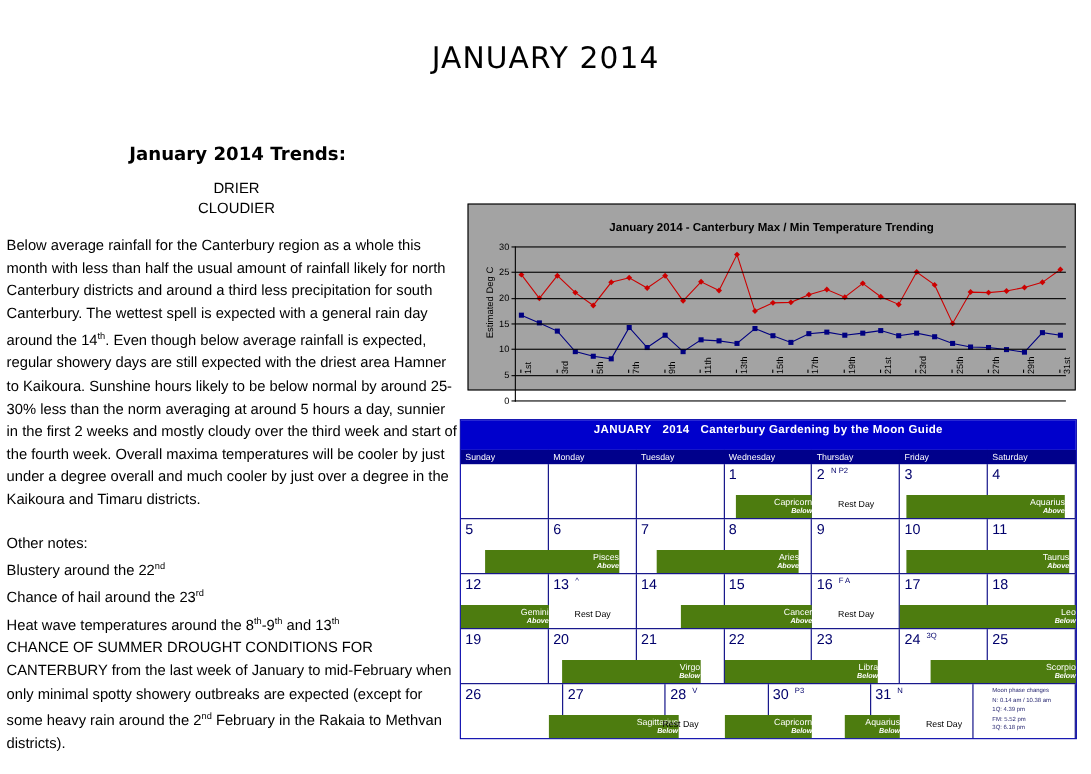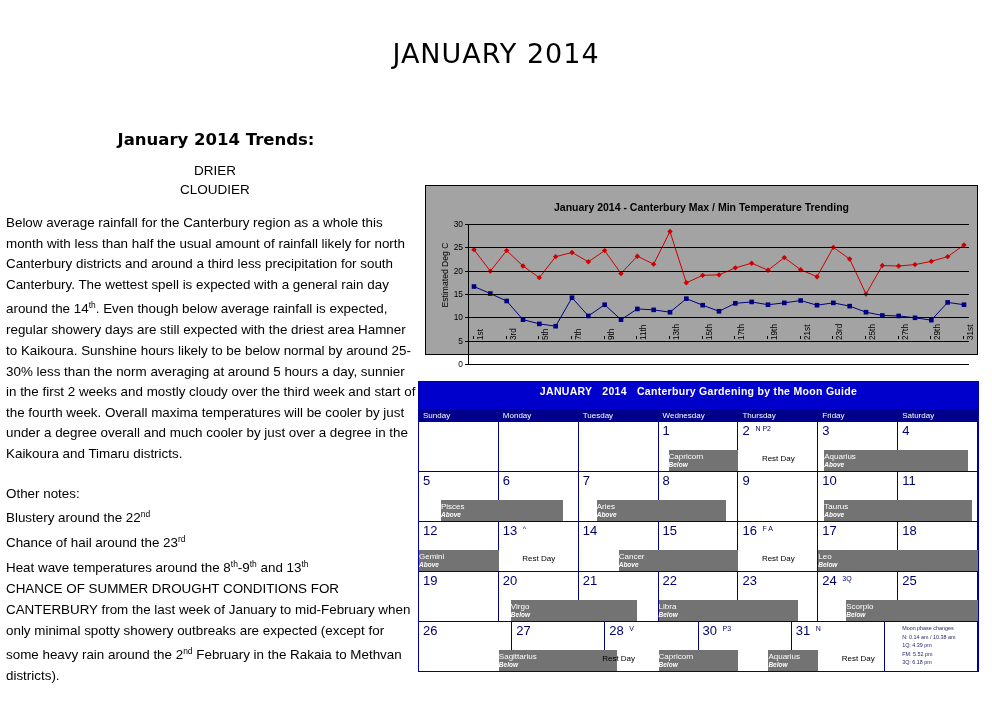--- a/index.html
+++ b/index.html
@@ -251,23 +251,23 @@
   .bandlayer {
     position: absolute;
     left: 0; top: 0;
     width: 100%; height: 49px;
     pointer-events: none;
   }
   .band {
     position: absolute;
     bottom: 0;
     height: 21px;
-    background: #737373;
+    background: #4d7c0f;
     color: #fff;
-    text-align: left;
+    text-align: right;
     box-sizing: border-box;
     padding-top: 2px;
   }
   .band .z { display: block; font-size: 8px; line-height: 9px; }
   .band .ab { display: block; font-size: 6.5px; font-weight: bold; font-style: italic; line-height: 8px; }
   .restday {
     position: absolute;
     bottom: 0;
     height: 21px;
     color: #000;

